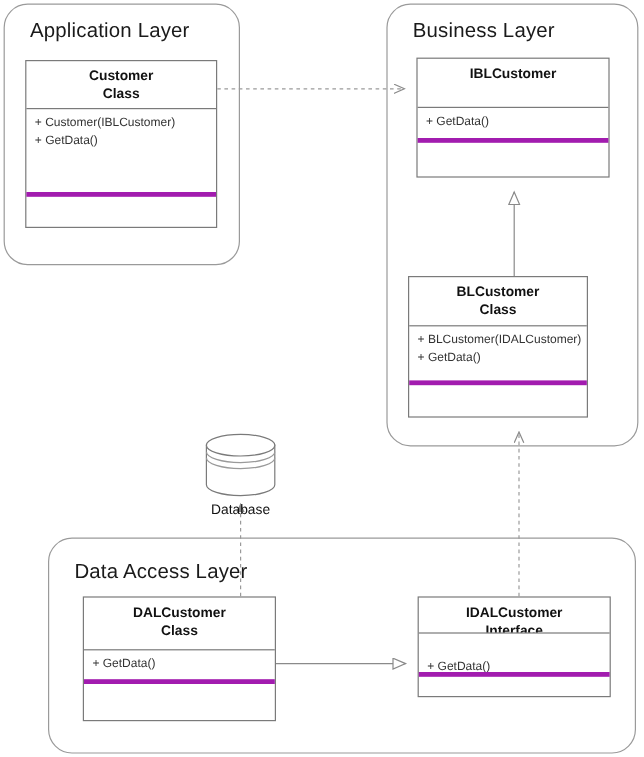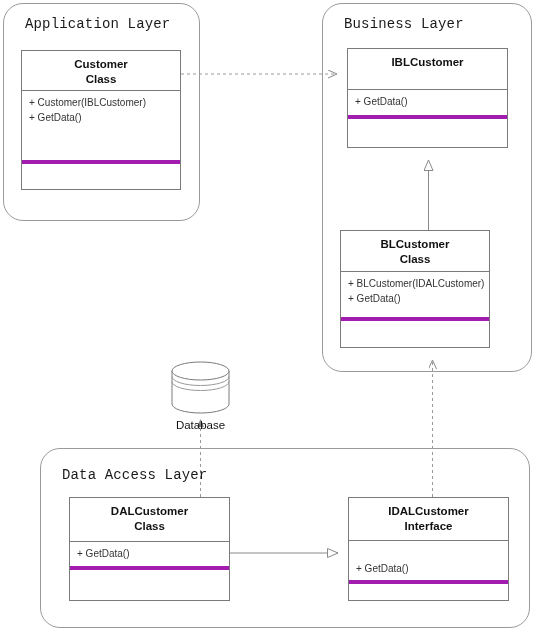--- a/index.html
+++ b/index.html
@@ -26,25 +26,24 @@
   
   .layer-box {
     position: absolute;
     border: 1px solid #9a9a9a;
     border-radius: 20px;
     background: transparent;
     box-sizing: border-box;
   }
   .layer-title {
     position: absolute;
-    font-size: 14px;
+    font-size: 17px;
     color: #1a1a1a;
     white-space: nowrap;
     letter-spacing: 0.15px;
-    font-family: Liberation Mono, monospace;
   }
 
   
   .uml {
     position: absolute;
     border: 1px solid #7a7a7a;
     background: #ffffff;
     box-sizing: border-box;
     display: flex;
     flex-direction: column;
@@ -190,21 +189,21 @@
     <div class="uml-header" style="height:44px;">
       <div>DALCustomer</div>
       <div>Class</div>
     </div>
     <div class="uml-members" style="height:28px;">
       <div class="member-line">+ GetData()</div>
     </div>
     <div class="uml-footer"></div>
   </div>
 
-  <div class="uml" style="left:348px; top:497px; width:161px; height:104px;gap:16px;">
+  <div class="uml" style="left:348px; top:497px; width:161px; height:84px;gap:16px;">
     <div class="uml-header" style="height:44px;">
       <div>IDALCustomer</div>
       <div>Interface</div>
     </div>
     <div class="uml-members" style="height:28px;">
       <div class="member-line">+ GetData()</div>
     </div>
     <div class="uml-footer"></div>
   </div>
 

